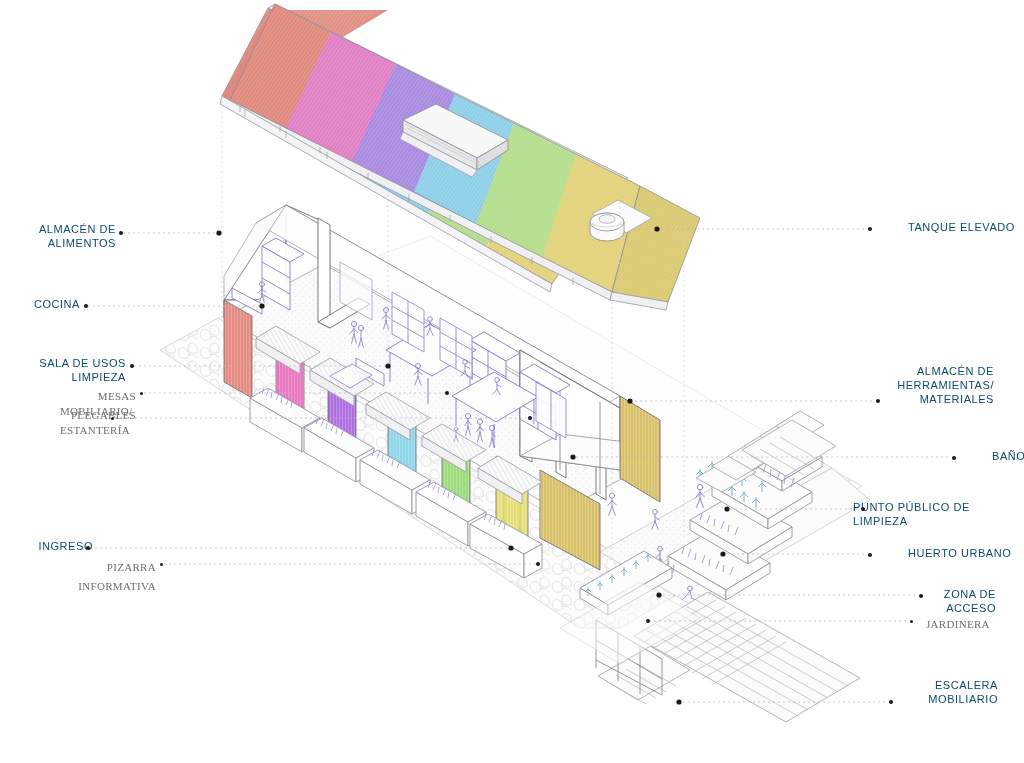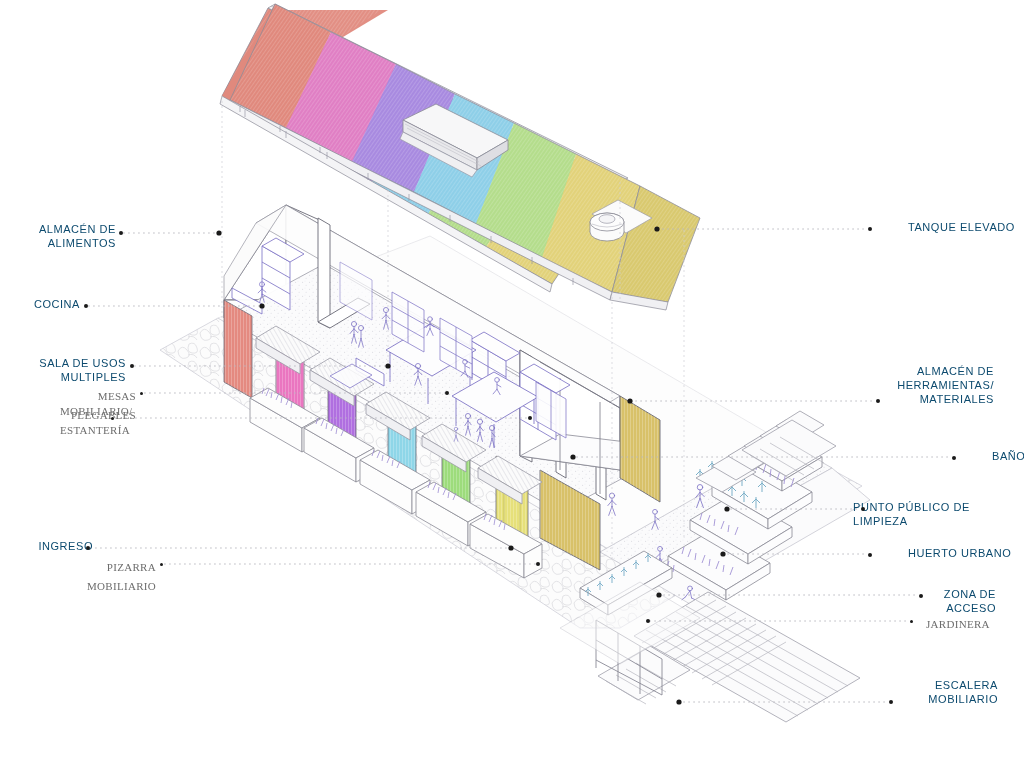--- a/index.html
+++ b/index.html
@@ -523,30 +523,30 @@
       </g>
 </svg>
 
 <div id="label-layer">
       <div class="lbl rt" style="left: 28px; top: 222px; width: 88px;">ALMACÉN DE
 ALIMENTOS</div>
       <div class="dot" style="left: 119px; top: 231px;"></div>
       <div class="lbl rt" style="left: 28px; top: 297px; width: 52px;">COCINA</div>
       <div class="dot" style="left: 84px; top: 304px;"></div>
       <div class="lbl rt" style="left: 22px; top: 356px; width: 104px;">SALA DE USOS
-MULTIPLES</div>
+LIMPIEZA</div>
       <div class="dot" style="left: 130px; top: 364px;"></div>
       <div class="lbl sub rt" style="left: 40px; top: 387px; width: 96px;">MESAS PLEGABLES</div>
       <div class="dot sm" style="left: 140px; top: 392px;"></div>
       <div class="lbl sub rt" style="left: 40px; top: 402px; width: 67px; margin-left: 20px;">MOBILIARIO/
 ESTANTERÍA</div>
       <div class="dot sm" style="left: 111px; top: 417px;"></div>
       <div class="lbl rt" style="left: 24px; top: 539px; width: 58px; margin-left: 11px;">INGRESO</div>
       <div class="dot" style="left: 86px; top: 546px;"></div>
-      <div class="lbl sub rt" style="left: 38px; top: 558px; width: 118px;">PIZARRA MOBILIARIO</div>
+      <div class="lbl sub rt" style="left: 38px; top: 558px; width: 118px;">PIZARRA INFORMATIVA</div>
       <div class="dot sm" style="left: 160px; top: 563px;"></div>
       <div class="lbl lf" style="left: 879px; top: 220px; width: 130px;">TANQUE ELEVADO</div>
       <div class="dot" style="left: 868px; top: 227px;"></div>
       <div class="lbl rt" style="left: 886px; top: 364px; width: 108px;">ALMACÉN DE
 HERRAMIENTAS/
 MATERIALES</div>
       <div class="dot" style="left: 876px; top: 399px;"></div>
       <div class="lbl lf" style="left: 963px; top: 449px; width: 44px;">BAÑO</div>
       <div class="dot" style="left: 952px; top: 456px;"></div>
       <div class="lbl lf" style="left: 824px; top: 500px; width: 130px;">PUNTO PÚBLICO DE

